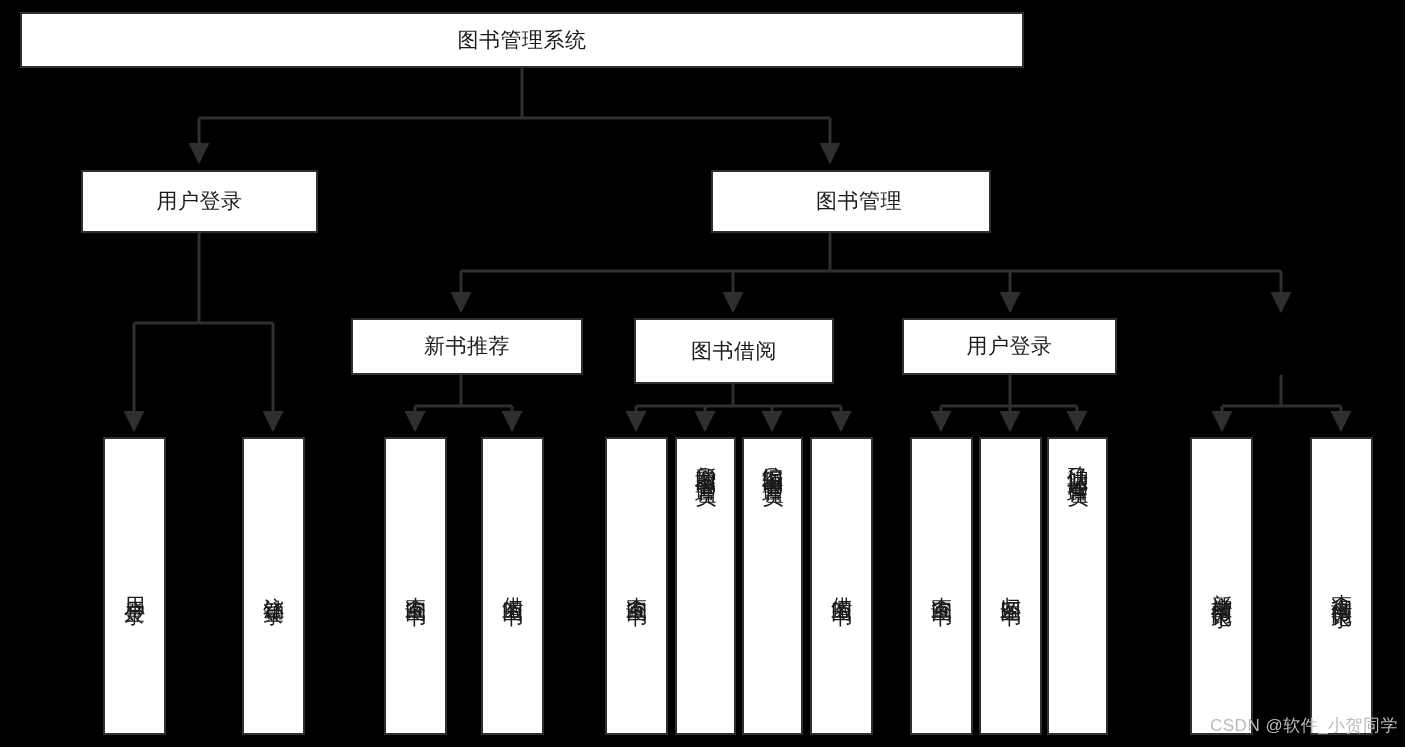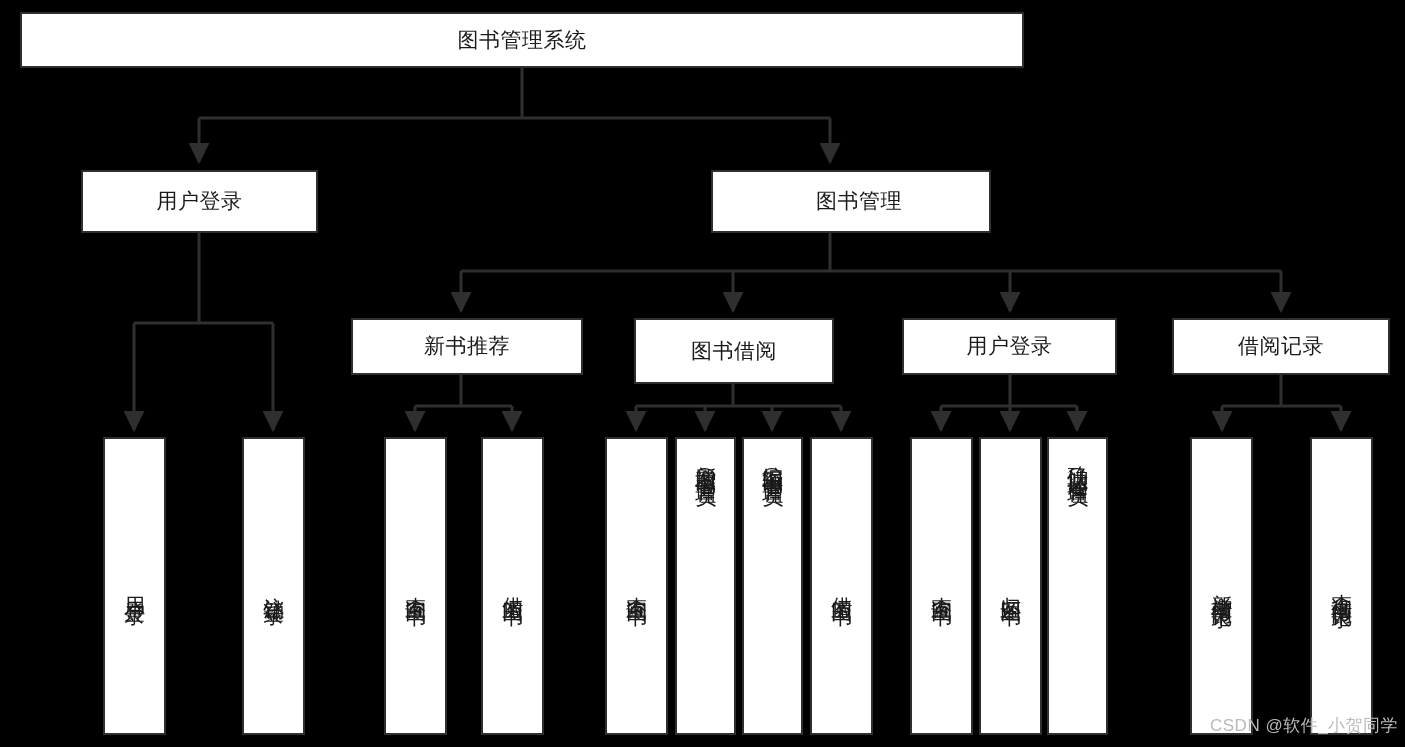--- a/index.html
+++ b/index.html
@@ -139,23 +139,20 @@
 
   <div class="node-box" style="left:351px; top:318px; width:232px; height:57px;">
     <span class="node-label">新书推荐</span>
   </div>
   <div class="node-box" style="left:634px; top:318px; width:200px; height:66px;">
     <span class="node-label">图书借阅</span>
   </div>
   <div class="node-box" style="left:902px; top:318px; width:215px; height:57px;">
     <span class="node-label">用户登录</span>
   </div>
-  <div class="node-box" style="left:1172px; top:318px; width:218px; height:57px;">
-    <span class="node-label">借阅记录</span>
-  </div>
 
   <div class="node-box leaf center-v" style="left:103px; top:437px; width:63px; height:298px;">
     <span class="node-label">用户登录</span>
   </div>
   <div class="node-box leaf center-v" style="left:242px; top:437px; width:63px; height:298px;">
     <span class="node-label">注销登录</span>
   </div>
 
   <div class="node-box leaf center-v" style="left:384px; top:437px; width:63px; height:298px;">
     <span class="node-label">查询图书</span>

